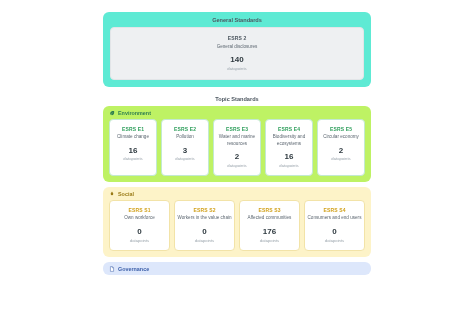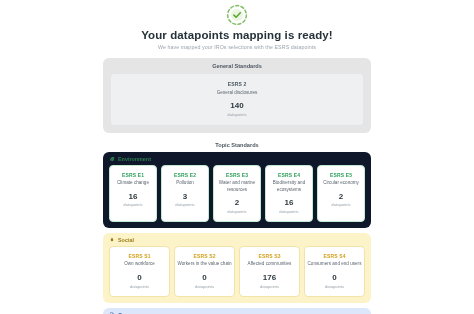--- a/index.html
+++ b/index.html
@@ -28,39 +28,39 @@
     text-align: center; font-size: 5.6px; font-weight: bold;
     color: #4d5760; padding: 5px 0 4px;
   }
   .section-head {
     display: flex; align-items: center; gap: 3px;
     padding: 4px 6px 3px; font-size: 5.4px; font-weight: bold;
   }
   .section-head .ic { width: 6px; height: 6px; display: block; }
 
   
-  .gs-panel { width: 268px; background: #e5e5e5; padding-bottom: 7px; }
+  .gs-panel { width: 268px; background: #5eead4; padding-bottom: 7px; }
   .gs-card {
     margin: 0 7px; background: #eef0f2; border: 1px solid #e2e5e8;
     border-radius: 4px; padding: 7px 0 8px; text-align: center;
   }
 
   
   .code { font-size: 5px; font-weight: bold; letter-spacing: .15px; }
   .cname { font-size: 4.6px; color: #5d6771; margin-top: 2.5px; line-height: 1.45; }
   .cnum { font-size: 8px; font-weight: bold; color: #2f3a40; margin-top: 5px; }
   .cunit { font-size: 4.2px; color: #9aa4ac; margin-top: 1.5px; }
 
   
   .topic-title {
     text-align: center; font-size: 5.6px; font-weight: bold;
     color: #4d5760; margin-top: 9px; margin-bottom: 4px;
   }
   .sec { width: 268px; margin: 0 auto 5px; border-radius: 6px; }
-  .sec-env  { background: #0f172a; }
+  .sec-env  { background: #bef264; }
   .sec-env  .section-head { color: #2e7d50; }
   .sec-soc  { background: #fdf3c8; }
   .sec-soc  .section-head { color: #9a7b16; }
   .sec-gov  { background: #dde7fb; }
   .sec-gov  .section-head { color: #3b5ea8; }
 
   .grid { display: flex; gap: 4px; padding: 0 6px 6px; }
   .card {
     flex: 1 1 0; background: #ffffff; border-radius: 4px;
     padding: 6px 2px 7px; text-align: center; min-width: 0;
@@ -68,33 +68,20 @@
   .sec-env .card { border: 1px solid #c2e9d1; }
   .sec-env .code { color: #2e9e5b; }
   .sec-soc .card { border: 1px solid #f2e3a8; }
   .sec-soc .code { color: #d1a01a; }
 </style>
 </head>
 <body>
 
 <div class="page">
 
-  <div class="header">
-    <div class="badge-wrap">
-      <div class="badge">
-        <svg viewBox="0 0 24 24" width="22" height="22">
-          <circle cx="12" cy="12" r="10.2" fill="none" stroke="#86c06a" stroke-width="1.7" stroke-linecap="round" stroke-dasharray="3.2 2.6"></circle>
-          <circle cx="12" cy="12" r="6.6" fill="#eaf5e2"></circle>
-          <path d="M8.6 12.1 L11 14.5 L15.6 9.6" fill="none" stroke="#5aa832" stroke-width="1.7" stroke-linecap="round" stroke-linejoin="round"></path>
-        </svg>
-      </div>
-    </div>
-    <div class="hero-title">Your datapoints mapping is ready!</div>
-    <div class="hero-sub">We have mapped your IROs selections with the ESRS datapoints</div>
-  </div>
 
   <div class="panel gs-panel" style="margin-top:8px;">
     <div class="panel-title">General Standards</div>
     <div class="gs-card">
       <div class="code" style="color:#4d5760;">ESRS 2</div>
       <div class="cname">General disclosures</div>
       <div class="cnum">140</div>
       <div class="cunit">datapoints</div>
     </div>
   </div>

